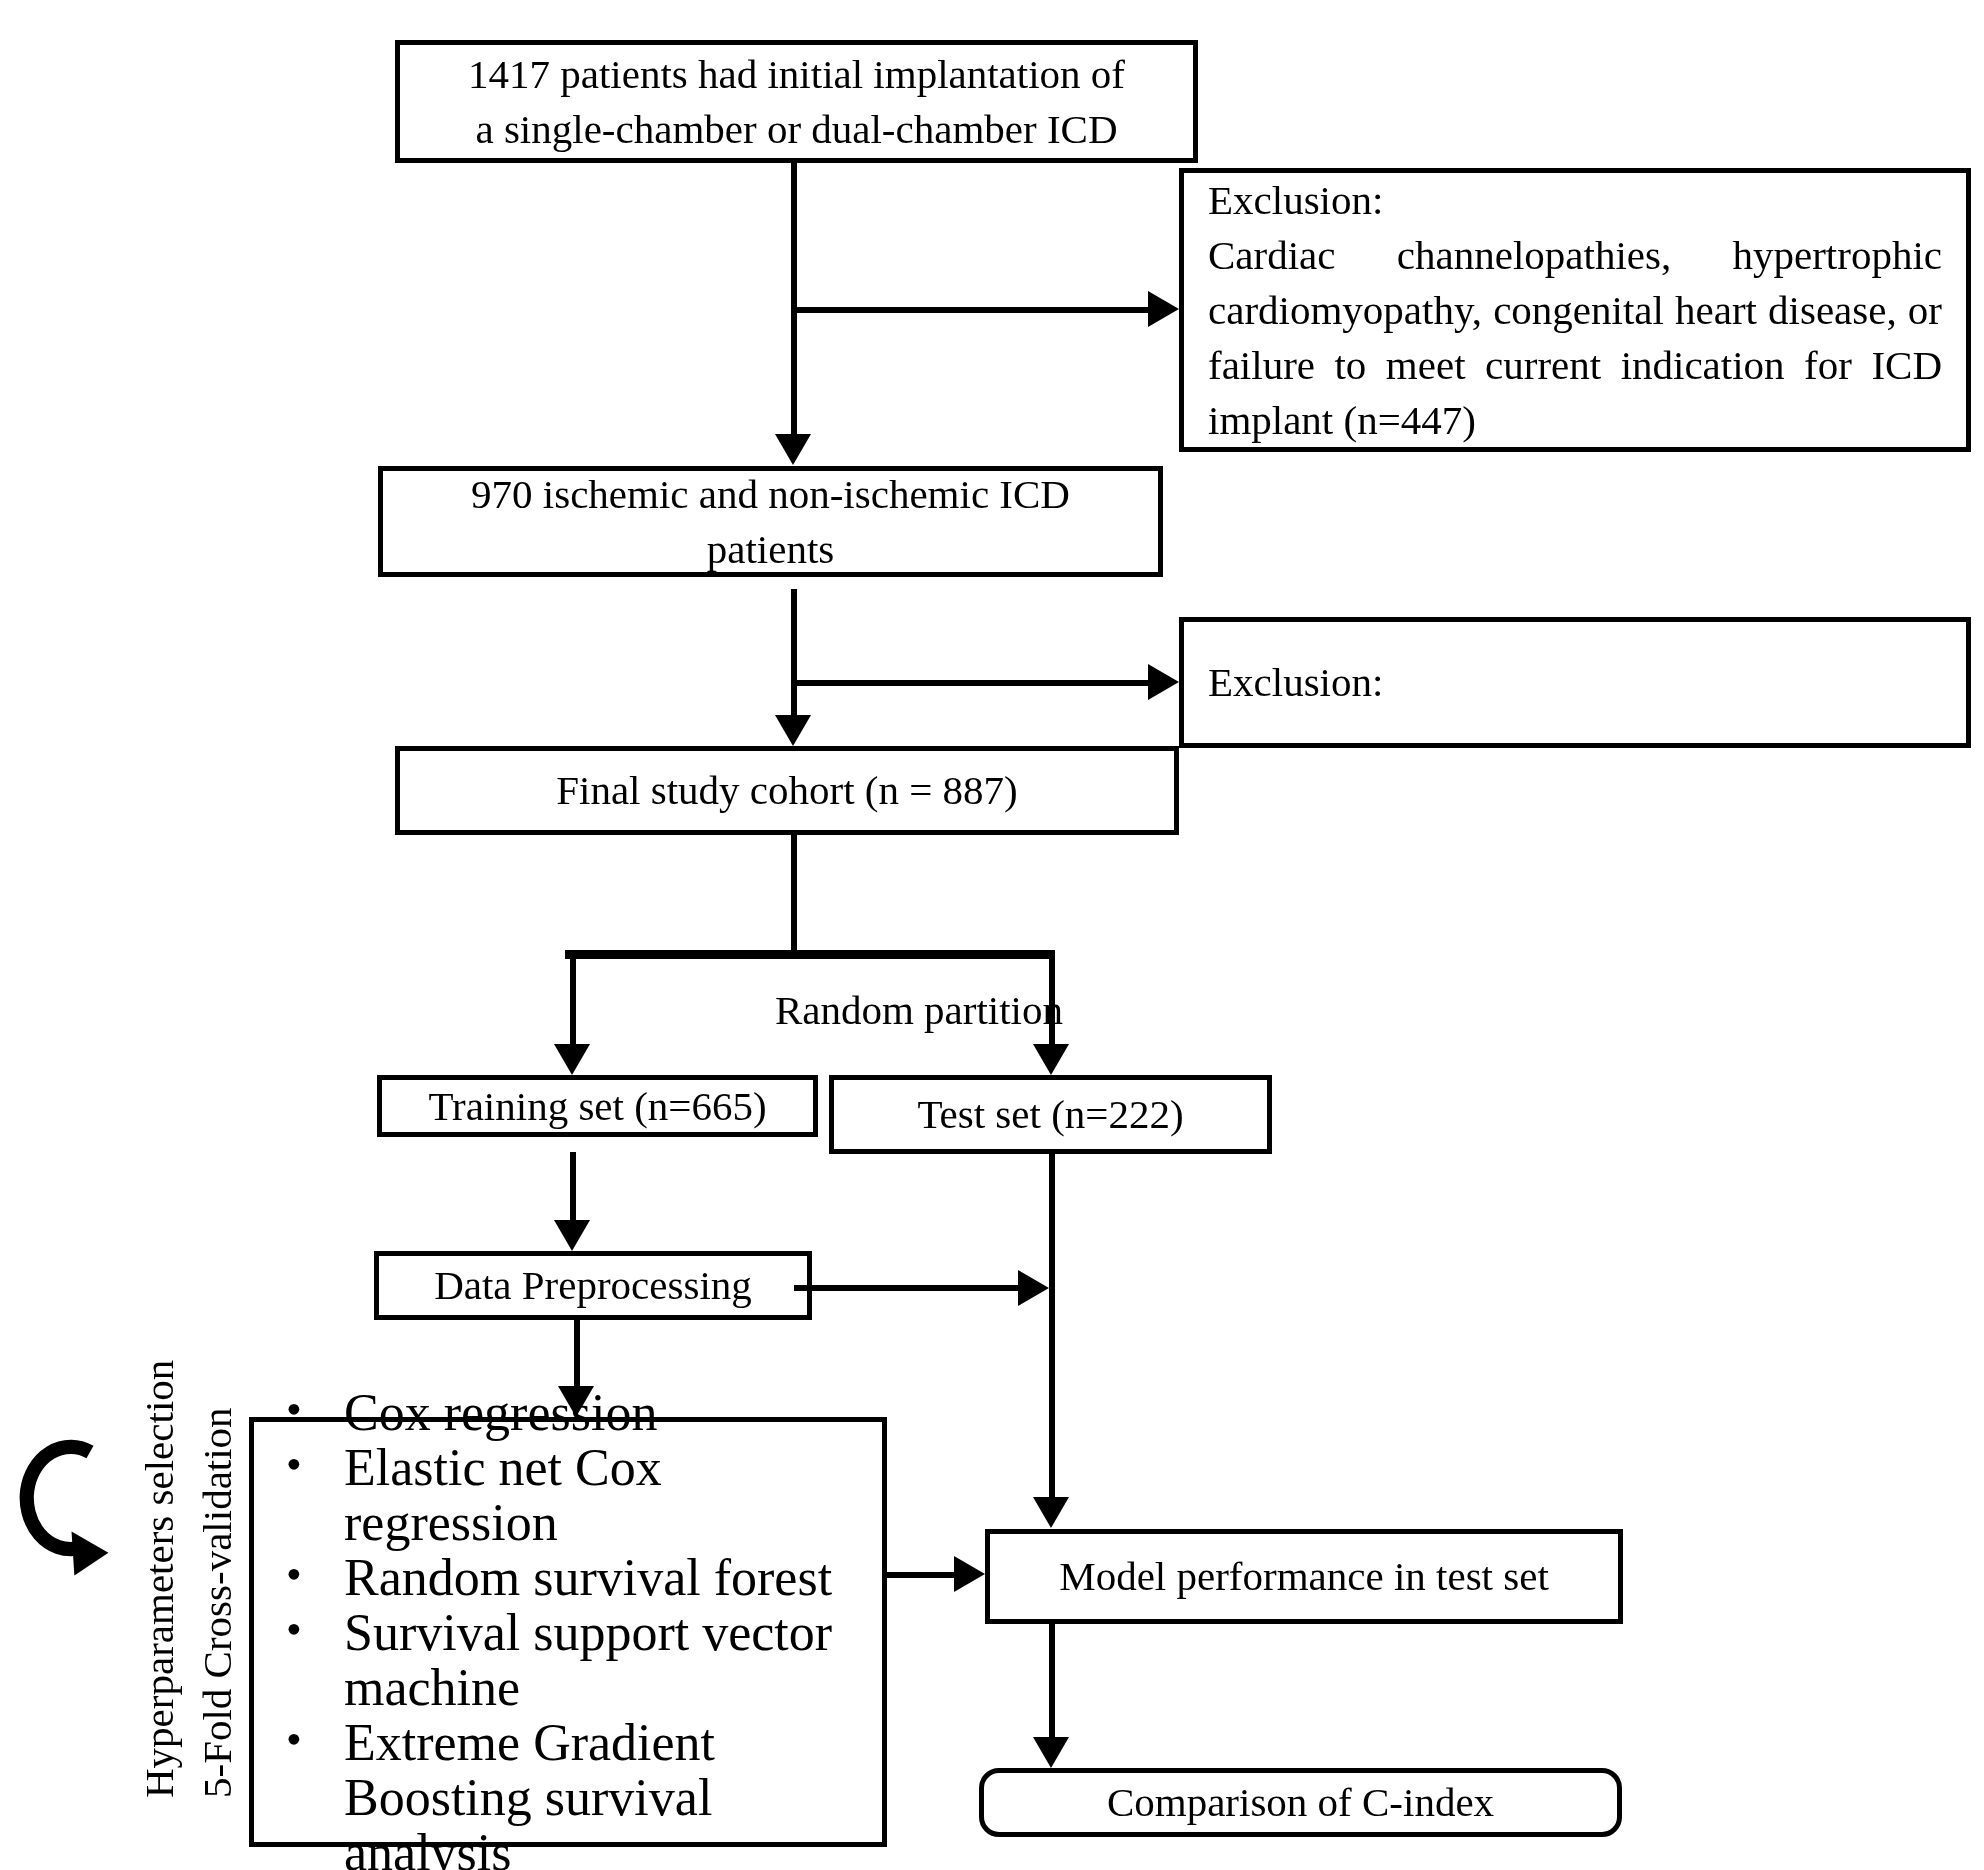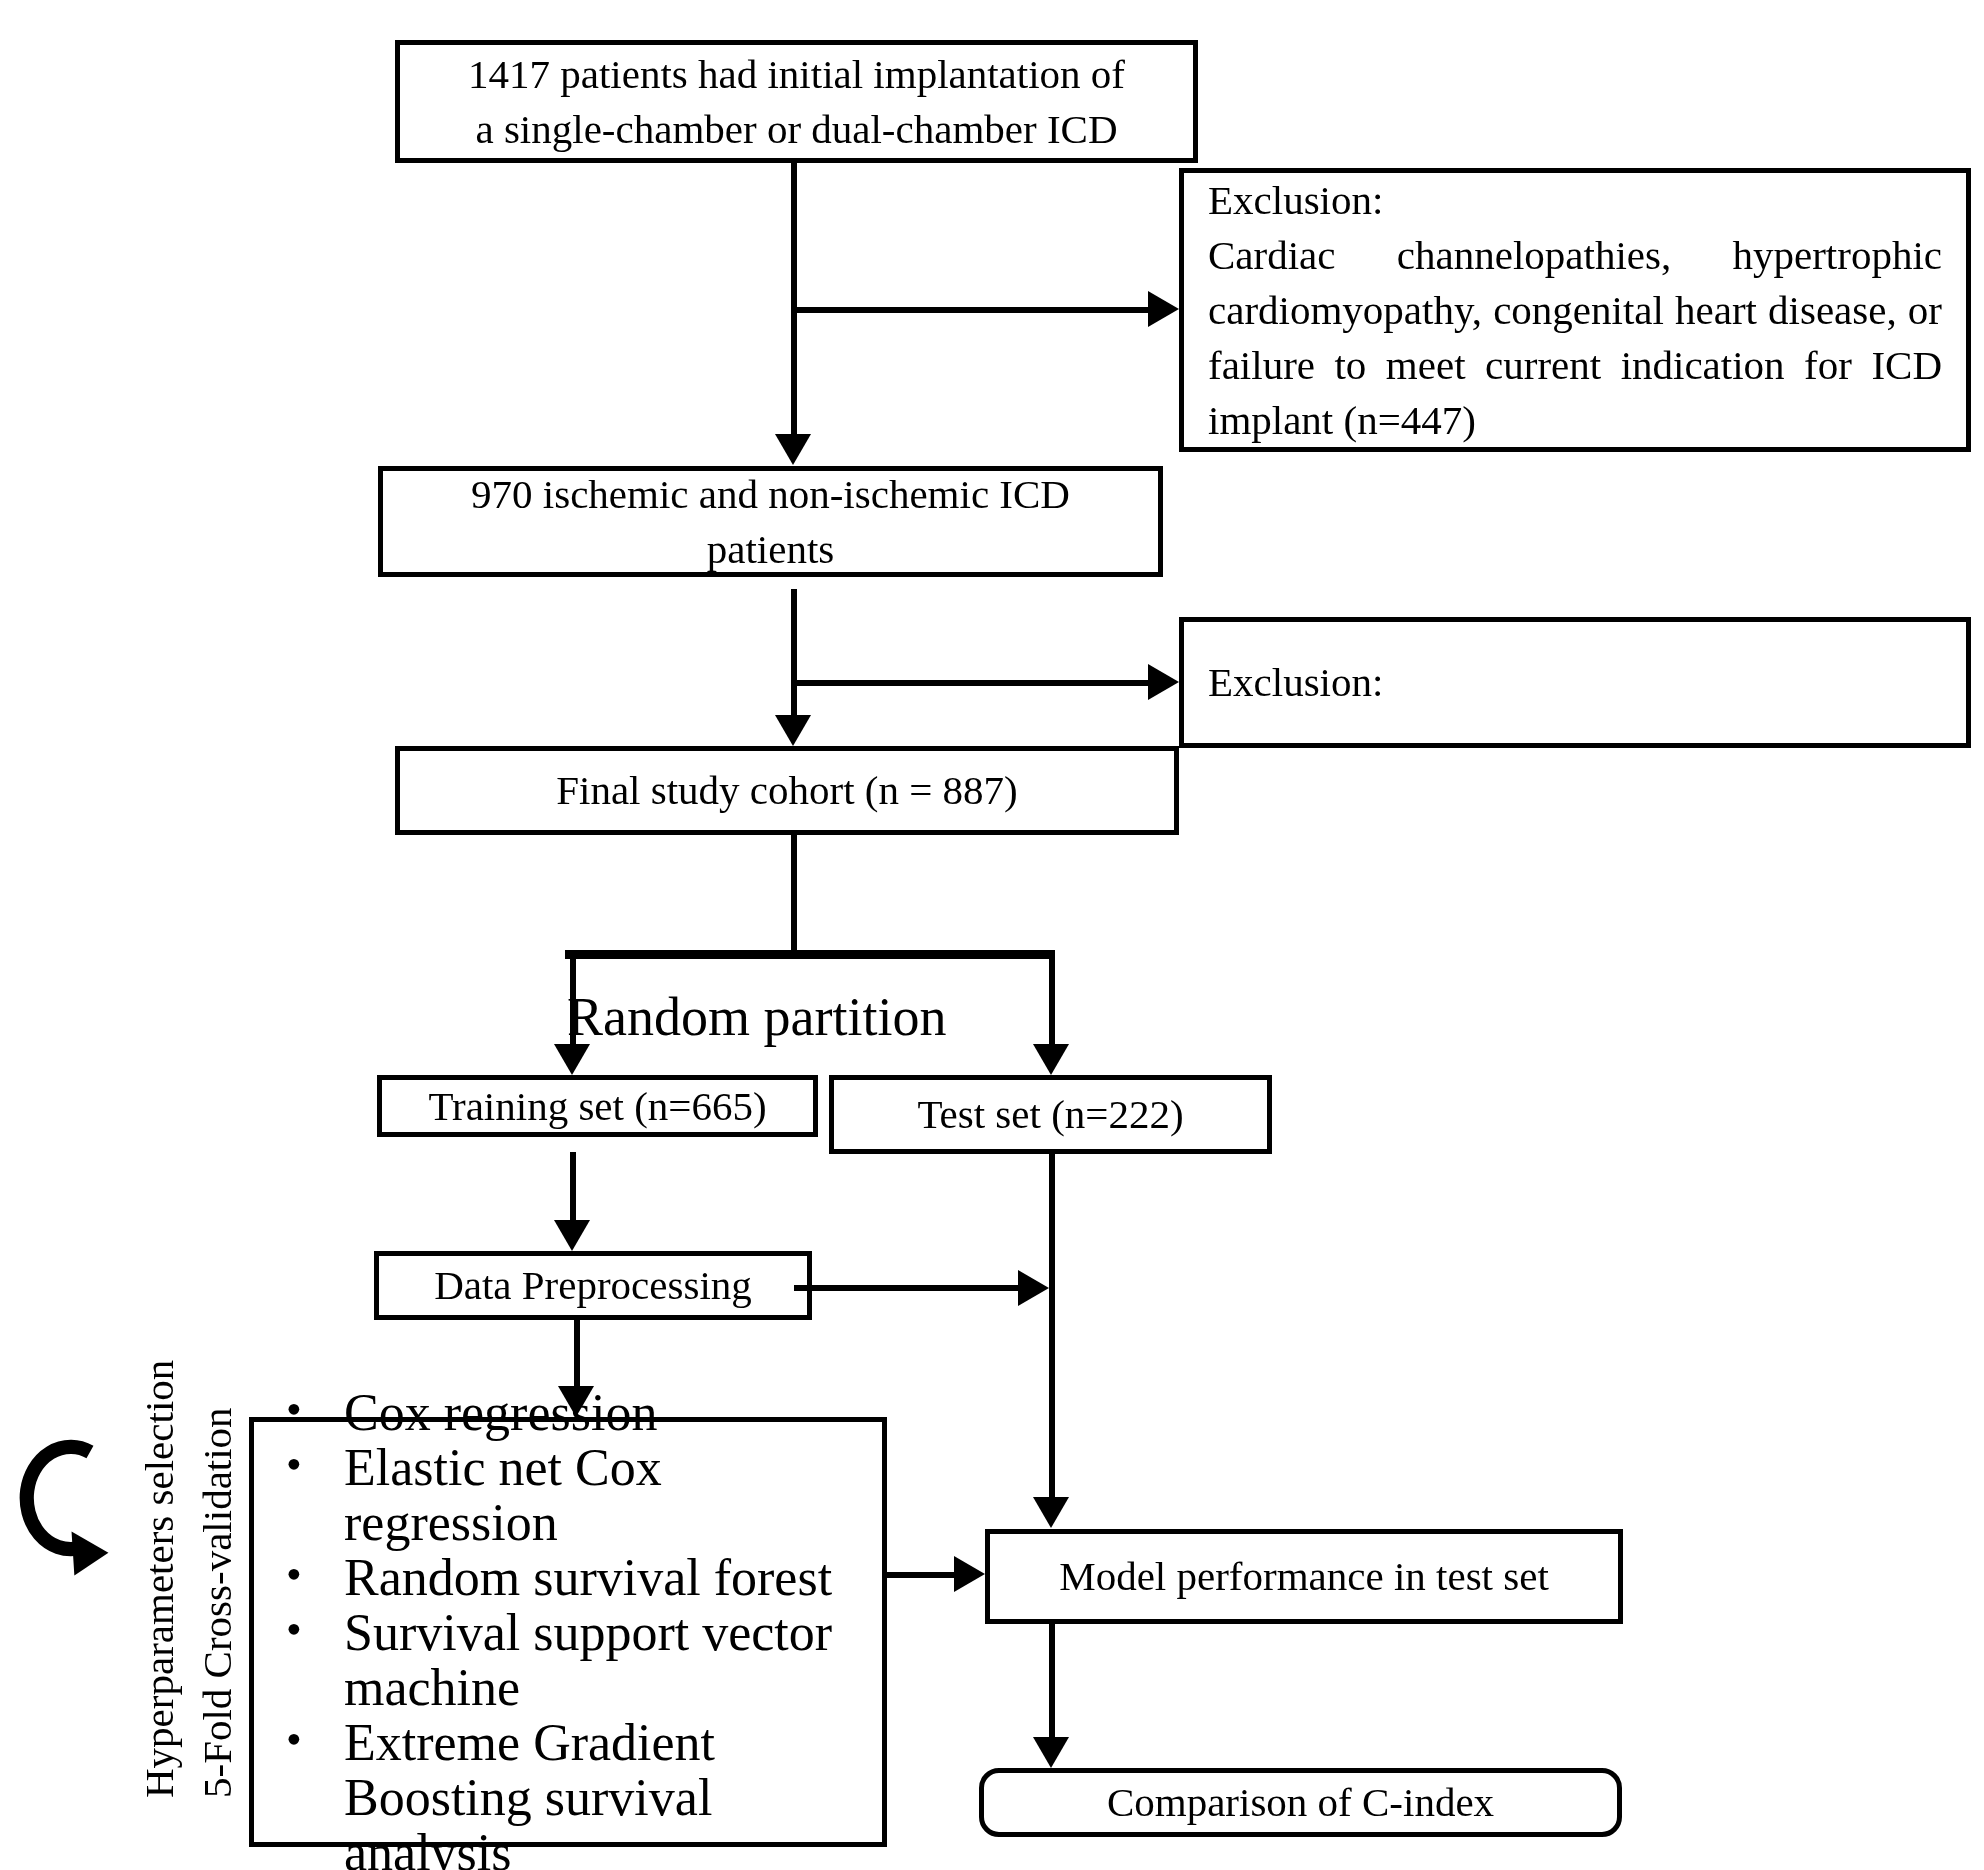--- a/index.html
+++ b/index.html
@@ -16,21 +16,21 @@
   .fbox.left { align-items:flex-start; text-align:left; }
   .vline { position:absolute; width:6.4px; background:#000; }
   .hline { position:absolute; height:6.4px; background:#000; }
   .bar   { position:absolute; height:9.2px; background:#000; }
   .ah-down { position:absolute; width:0; height:0;
     border-left:18.4px solid transparent; border-right:18.4px solid transparent;
     border-top:31px solid #000; }
   .ah-right { position:absolute; width:0; height:0;
     border-top:18.4px solid transparent; border-bottom:18.4px solid transparent;
     border-left:31px solid #000; }
-  .floatlabel { position:absolute; font-size:54px; text-align:left; }
+  .floatlabel { position:absolute; font-size:41px; text-align:right; }
   .justified { text-align:justify; text-justify:inter-word; }
   .models-list { list-style:none; margin:0; padding:0 14px 0 32px; text-align:left;
     font-size:52px; line-height:55px; }
   .models-list li { position:relative; padding-left:58px; }
   .models-list li::before { content:"\2022"; position:absolute; left:0; top:-2.8px; font-size:45px; }
   .side-label { position:absolute; transform:rotate(-90deg); transform-origin:center;
     font-size:41px; line-height:58px; text-align:left; white-space:nowrap; }
 </style>
 </head>
 <body>

